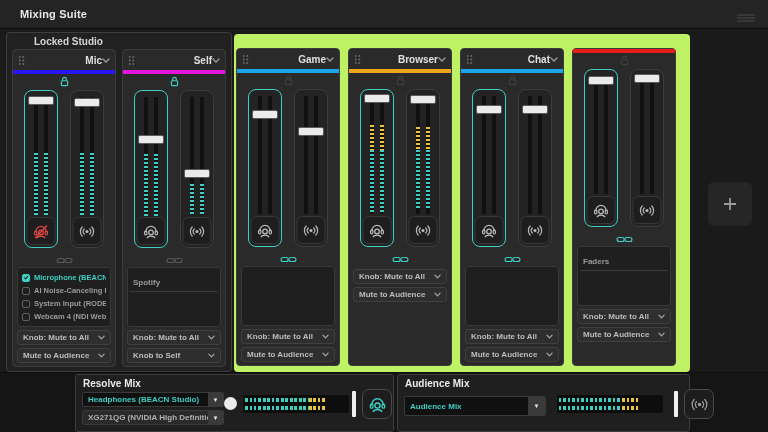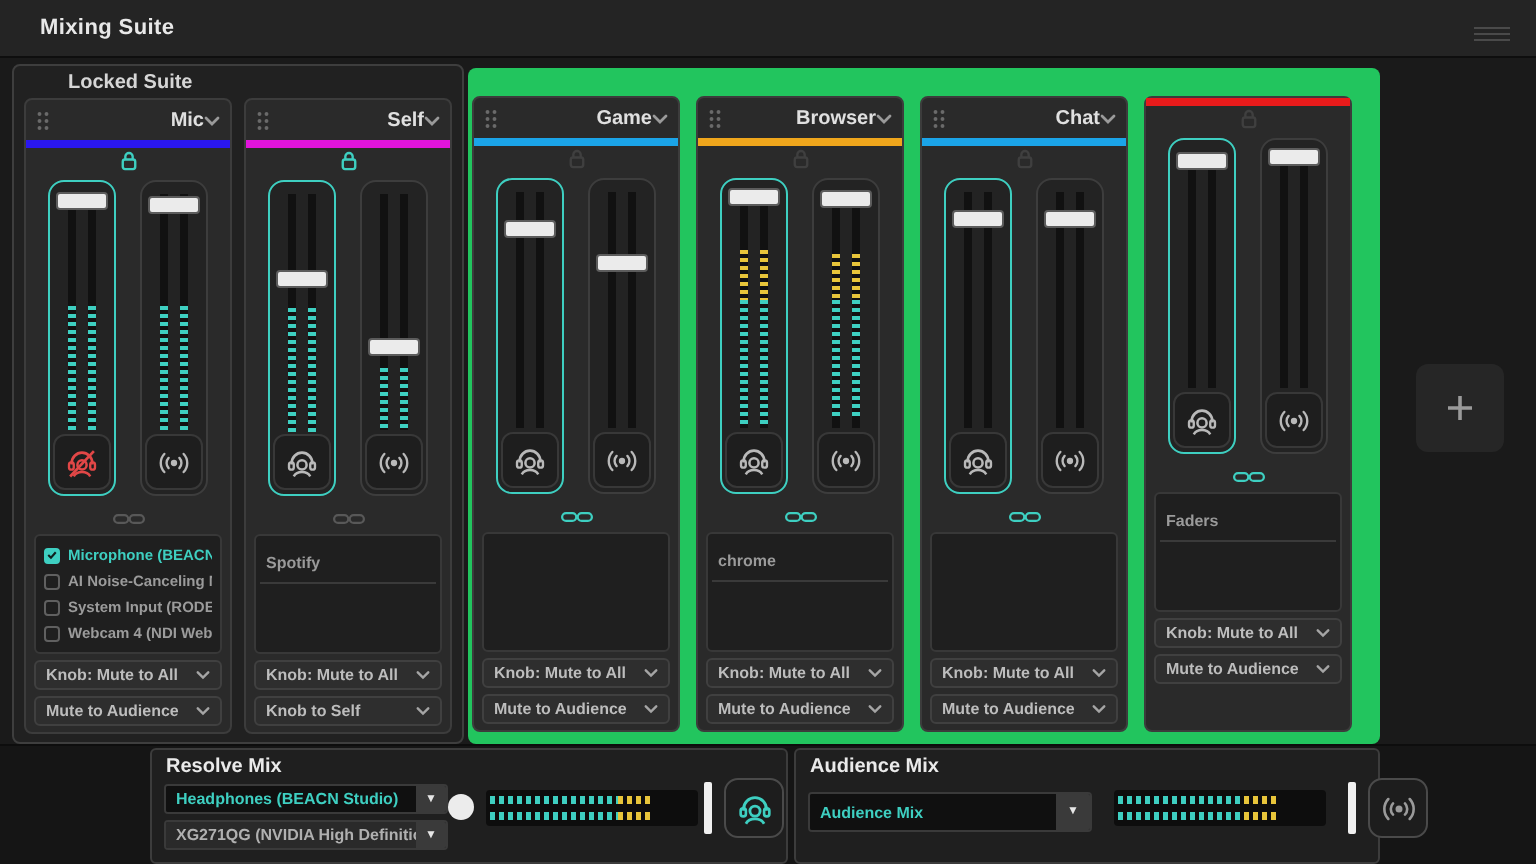--- a/index.html
+++ b/index.html
@@ -8,21 +8,21 @@
   
   .titlebar{position:absolute;left:0;top:0;width:768px;height:28px;background:#242424;
             border-bottom:1px solid #0e0e0e;display:flex;align-items:center;padding-left:10px;}
   .app-title{margin-left:10px;font-size:11px;font-weight:bold;color:#e8e8e8;letter-spacing:.2px;}
   .menu-ic{position:absolute;right:22px;top:9px;color:#4a4a4a;}
   
   .bottomstrip{position:absolute;left:0;top:372px;width:768px;height:60px;background:#151515;border-top:1px solid #0d0d0d;}
   .locked-group{position:absolute;left:6px;top:32px;width:226px;height:340px;background:#212121;
                 border:1px solid #3e3e3e;border-radius:4px;box-sizing:border-box;}
   .locked-label{position:absolute;left:27px;top:3px;font-size:10px;font-weight:bold;color:#d6d6d6;}
-  .chan-panel{position:absolute;left:234px;top:34px;width:456px;height:338px;background:#22c55e;border-radius:4px;}
+  .chan-panel{position:absolute;left:234px;top:34px;width:456px;height:338px;background:#bef264;border-radius:4px;}
   .chanrow{position:absolute;display:flex;gap:6px;}
   .locked-group .chanrow{left:5px;top:16px;}
   .chan-panel .chanrow{left:2px;top:14px;gap:8px;}
   
   .channel{width:104px;height:318px;background:#2a2a2a;border:1px solid #3c3c3c;border-radius:4px;
            box-sizing:border-box;display:flex;flex-direction:column;}
   .ch-header{height:20px;display:flex;align-items:center;padding:0 5px;}
   .drag{color:#6a6a6a;display:flex;}
   .ch-name{flex:1;text-align:right;font-size:10px;font-weight:bold;color:#e0e0e0;}
   .chev{color:#9a9a9a;display:flex;}
@@ -150,21 +150,21 @@
   <div class="titlebar">
     <span class="app-title">Mixing Suite</span>
     <span class="menu-ic"><svg width="20" height="10">
           <use href="#s-menu"></use>
         </svg></span>
   </div>
 
   <div class="bottomstrip"></div>
 
   <div class="locked-group">
-    <span class="locked-label">Locked Suite</span>
+    <span class="locked-label">Locked Studio</span>
     <div class="chanrow">
 
       <div class="channel">
         <div class="ch-header">
           <span class="drag">
               <svg width="7" height="11">
                 <use href="#s-dots"></use>
               </svg>
             </span>
           <span class="ch-name">Mic</span>
@@ -460,25 +460,20 @@
                 <svg width="19" height="19">
                   <use href="#s-broadcast"></use>
                 </svg>
               </div>
           </div>
         </div>
         <div class="linkrow">
           <span style="color: rgb(62, 207, 193);"><svg width="17" height="9">
                 <use href="#s-chain"></use>
               </svg></span>
-        </div>
-        <div class="applist">
-          <div class="appitem" style="border-bottom: 1px solid rgb(58, 58, 58);">
-            <span class="applabel">chrome</span>
-          </div>
         </div>
         <div class="dd">
           <span class="ddlabel">Knob: Mute to All</span>
           <span class="chev">
               <svg width="7" height="5">
                 <use href="#s-chev"></use>
               </svg>
             </span>
         </div>
         <div class="dd">

